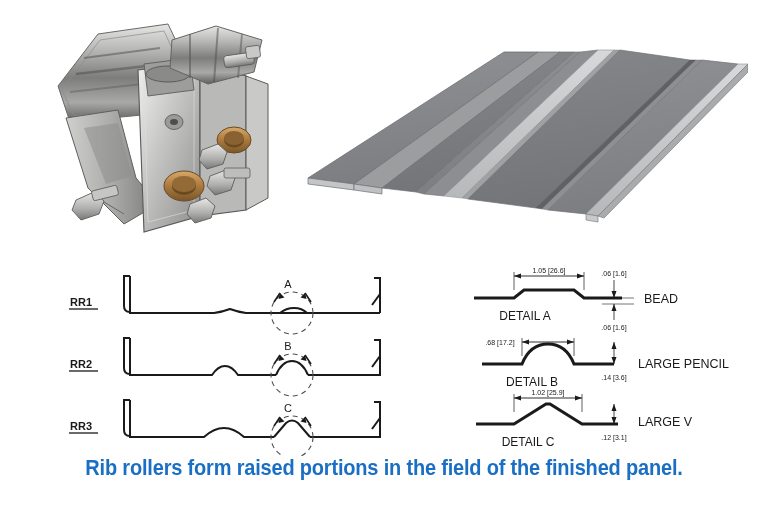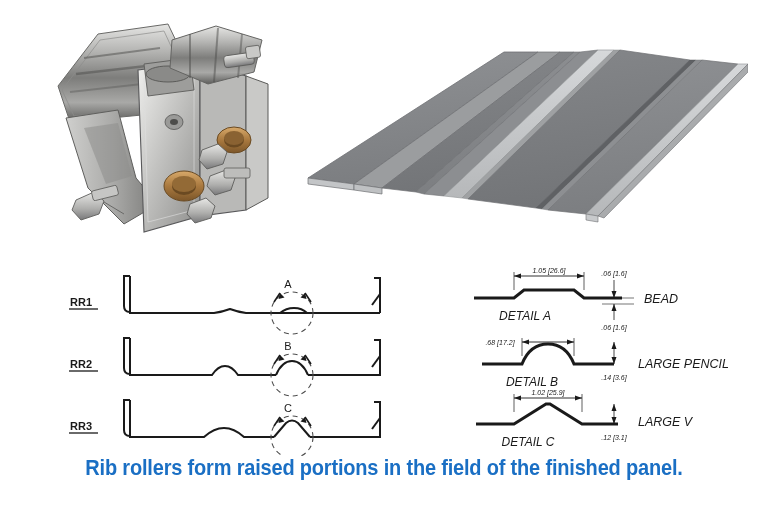--- a/index.html
+++ b/index.html
@@ -17,21 +17,21 @@
 
   
   .panel3d{position:absolute;left:298px;top:38px;width:450px;height:185px;}
   .panel3d svg{display:block;}
 
   
   .profiles{position:absolute;left:62px;top:258px;width:380px;height:198px;}
   .profiles svg{display:block;}
 
   
-  .details{position:absolute;left:462px;top:258px;width:300px;height:198px;font-style:italic;}
+  .details{position:absolute;left:462px;top:258px;width:300px;height:198px;}
   .details svg{display:block;}
 
   
   .caption{
     position:absolute;left:0;top:456px;width:768px;
     text-align:center;
     color:#1a6fc4;
     font-weight:bold;
     font-size:21.5px;
     letter-spacing:-0.2px;

